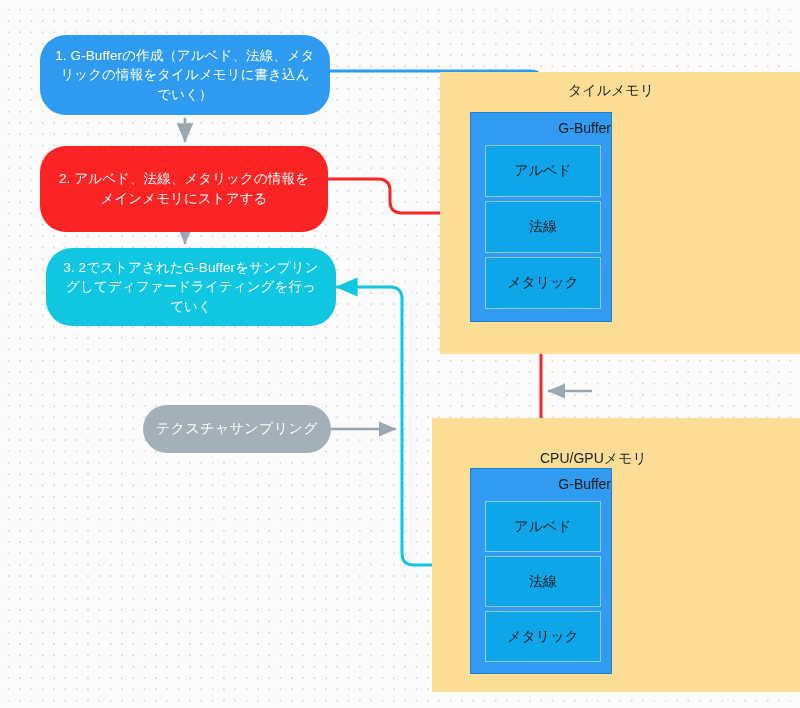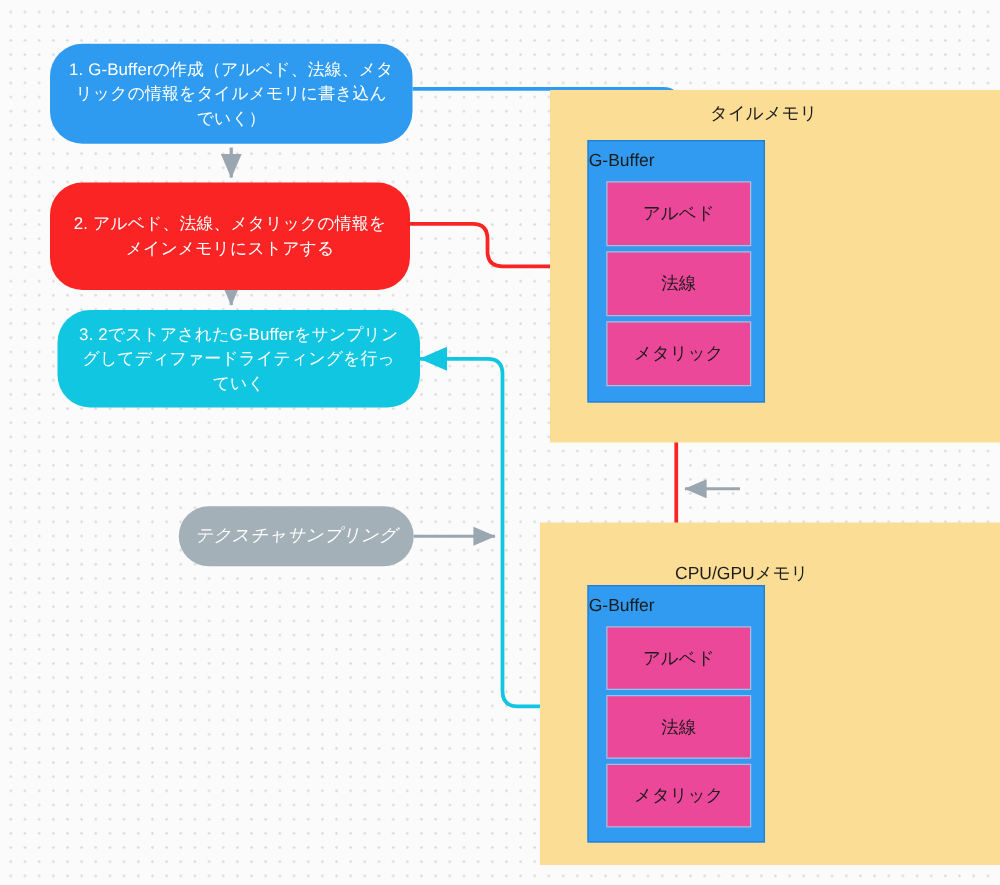--- a/index.html
+++ b/index.html
@@ -73,27 +73,27 @@
   
   .gbuffer {
     background-color: #309bf1;
     border: 1px solid #1d7fd4;
   }
   .gbuffer-title {
     position: absolute;
     top: 7px;
     left: 0;
     right: 0;
-    text-align: left;
+    text-align: right;
     color: #1b1b1b;
     font-size: 14px;
   }
   .gbuffer-slot {
     position: absolute;
-    background-color: #ec4899;
+    background-color: #0ea5e9;
     border: 1px solid #8ec9ee;
     display: flex;
     align-items: center;
     justify-content: center;
     color: #1b1b1b;
     font-size: 14px;
   }
 
   
   #connectors {
@@ -178,15 +178,15 @@
     <div class="gbuffer-slot" style="left:14px; top:142px; width:114px; height:49px;">メタリック</div>
   </div>
 
   <div class="abs step step-1" style="left:40px; top:35px; width:290px; height:80px;">1. G-Bufferの作成（アルベド、法線、メタリックの情報をタイルメモリに書き込んでいく）</div>
 
   <div class="abs step step-2" style="left:40px; top:146px; width:288px; height:86px;">2. アルベド、法線、メタリックの情報をメインメモリにストアする</div>
 
   <div class="abs step step-3" style="left:46px; top:248px; width:290px; height:78px;">3. 2でストアされたG-Bufferをサンプリングしてディファードライティングを行っていく</div>
 
 
-  <div class="abs gray-pill" style="left:143px; top:405px; width:188px; height:48px;font-style:italic;">テクスチャサンプリング</div>
+  <div class="abs gray-pill" style="left:143px; top:405px; width:188px; height:48px;">テクスチャサンプリング</div>
 
 </div>
 
 </body></html>

